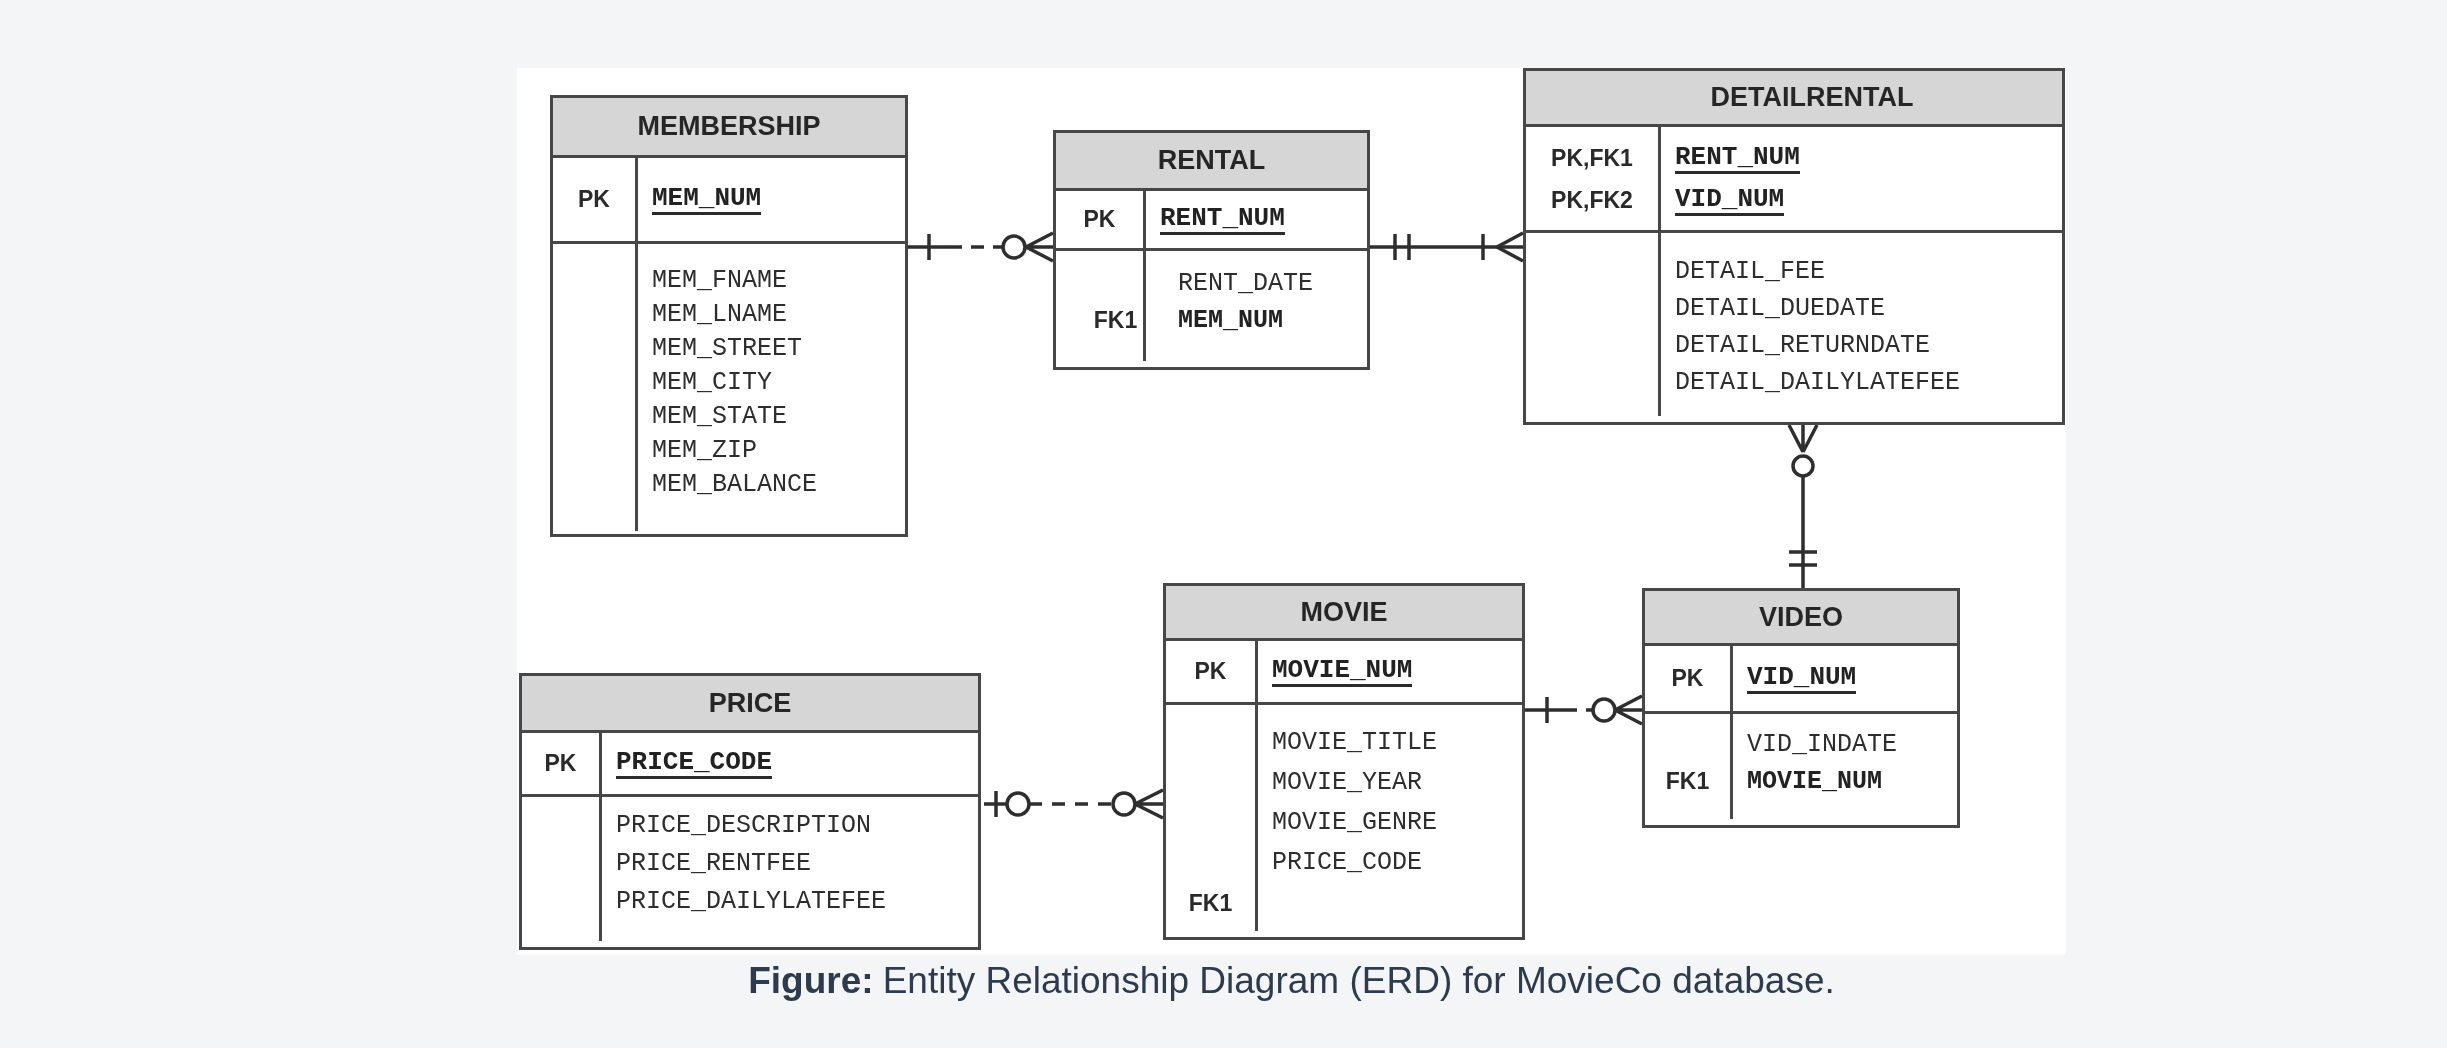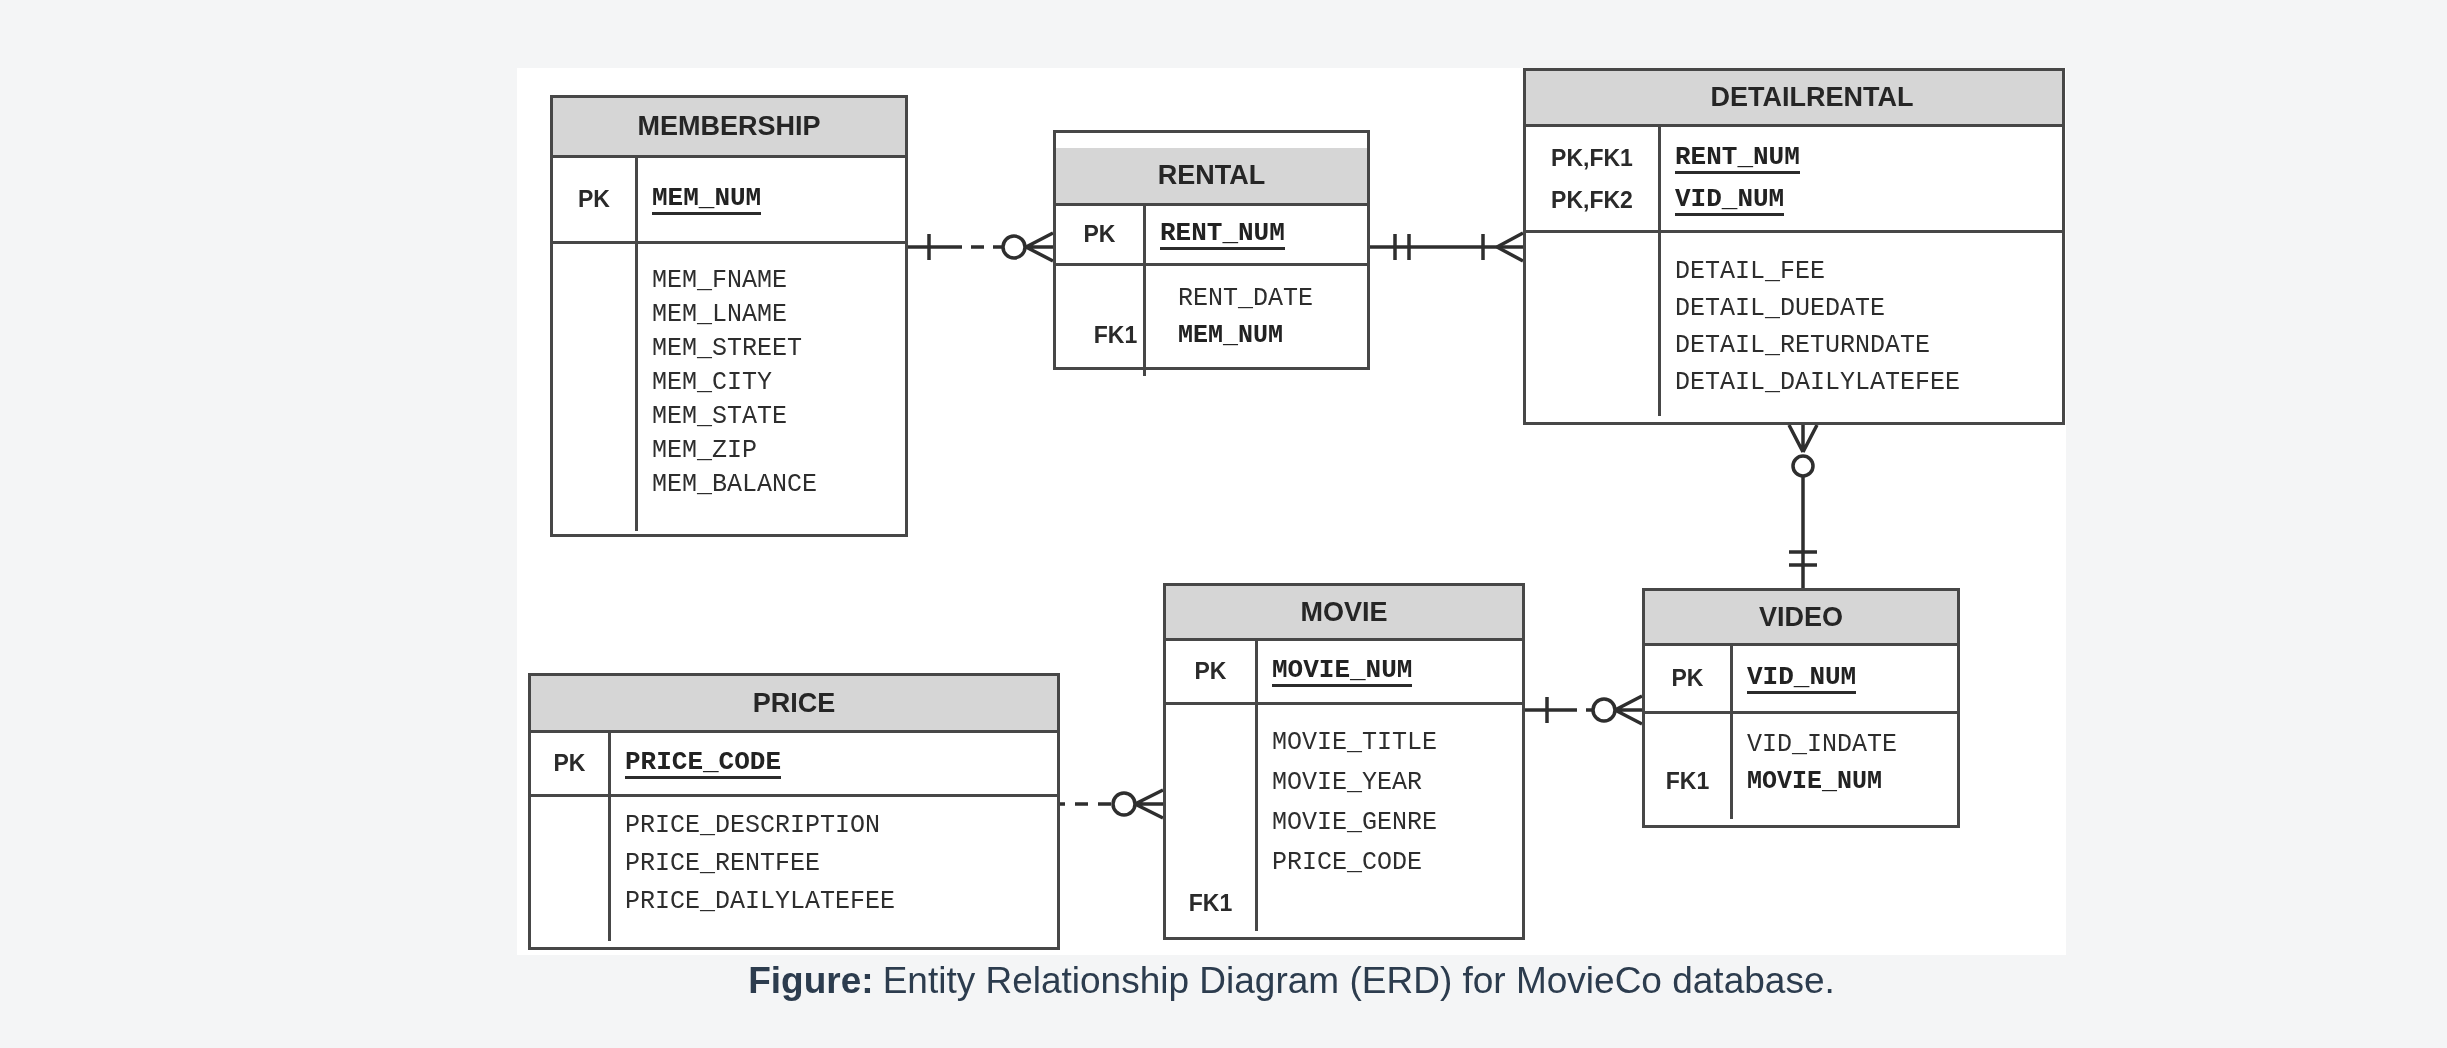--- a/index.html
+++ b/index.html
@@ -50,21 +50,21 @@
   #membership{left:33px;top:27px;width:358px;height:442px;}
   #membership .hdr{height:60px;}
   #membership .sec.pk{height:86px;}
   #membership .kcol{width:85px;}
   #membership .sec.attr{height:287px;}
   #membership .sec.attr .kcol,#membership .sec.attr .ncol{padding-top:20px;}
   #membership .sec.attr .krow,#membership .sec.attr .nrow{height:34px;line-height:34px;}
 
   
   #rental{left:536px;top:62px;width:317px;height:240px;}
-  #rental .hdr{height:58px;margin-top:15px;}
+  #rental .hdr{height:58px;}
   #rental .sec.pk{height:60px;}
   #rental .kcol{width:90px;}
   #rental .sec.attr{height:110px;}
   #rental .sec.attr .kcol,#rental .sec.attr .ncol{padding-top:14px;}
   #rental .sec.attr .krow,#rental .sec.attr .nrow{height:37px;line-height:37px;padding-left:32px;}
 
   
   #detailrental{left:1006px;top:0px;width:542px;height:357px;}
   #detailrental .hdr{height:56px;padding-left:36px;}
   #detailrental .sec.pk{height:106px;}
@@ -86,21 +86,21 @@
   
   #video{left:1125px;top:520px;width:318px;height:240px;}
   #video .hdr{height:55px;}
   #video .sec.pk{height:68px;}
   #video .kcol{width:88px;}
   #video .sec.attr{height:105px;}
   #video .sec.attr .kcol,#video .sec.attr .ncol{padding-top:12px;}
   #video .sec.attr .krow,#video .sec.attr .nrow{height:37px;line-height:37px;}
 
   
-  #price{left:11px;top:605px;width:532px;height:277px;}
+  #price{left:2px;top:605px;width:462px;height:277px;}
   #price .hdr{height:57px;}
   #price .sec.pk{height:64px;}
   #price .kcol{width:80px;}
   #price .sec.attr{height:144px;}
   #price .sec.attr .kcol,#price .sec.attr .ncol{padding-top:10px;}
   #price .sec.attr .krow,#price .sec.attr .nrow{height:38px;line-height:38px;}
 
   
   #caption{
     position:absolute;left:517px;top:960px;width:1549px;

